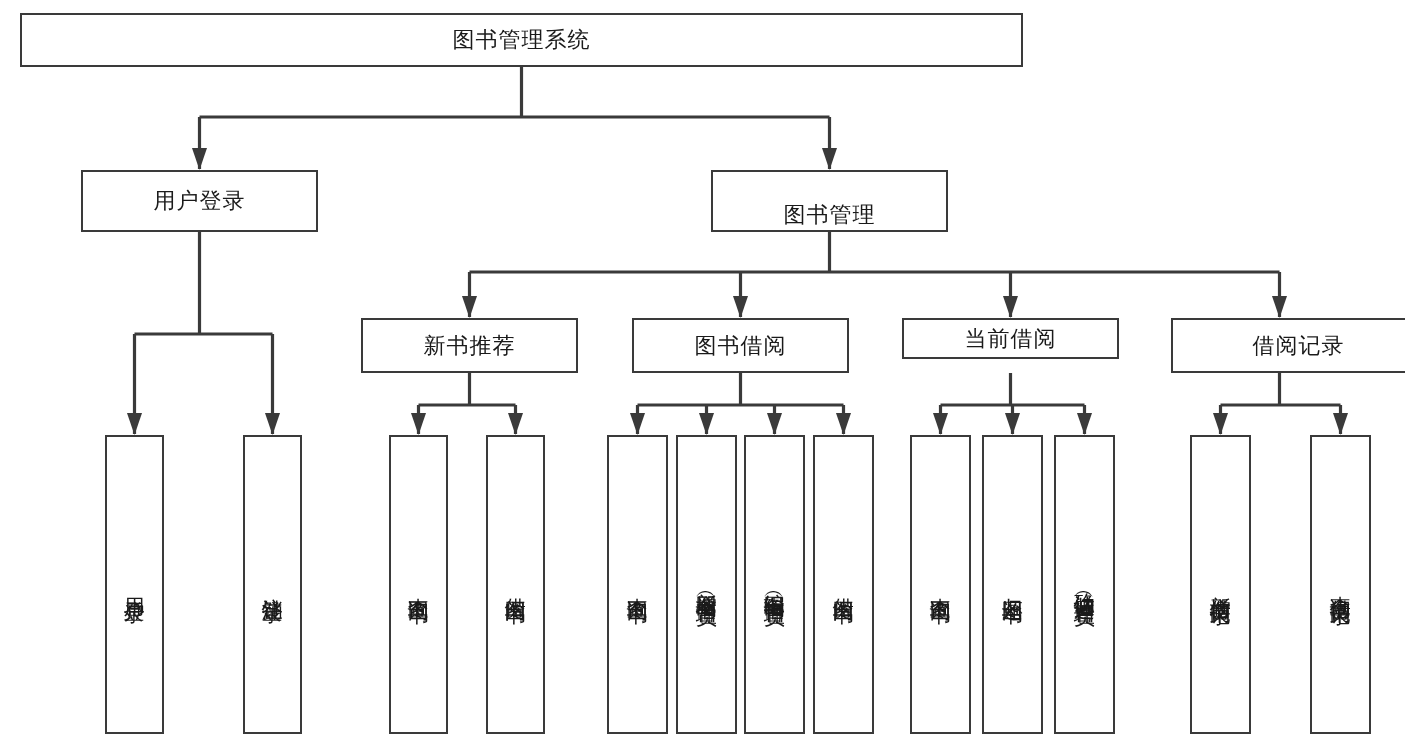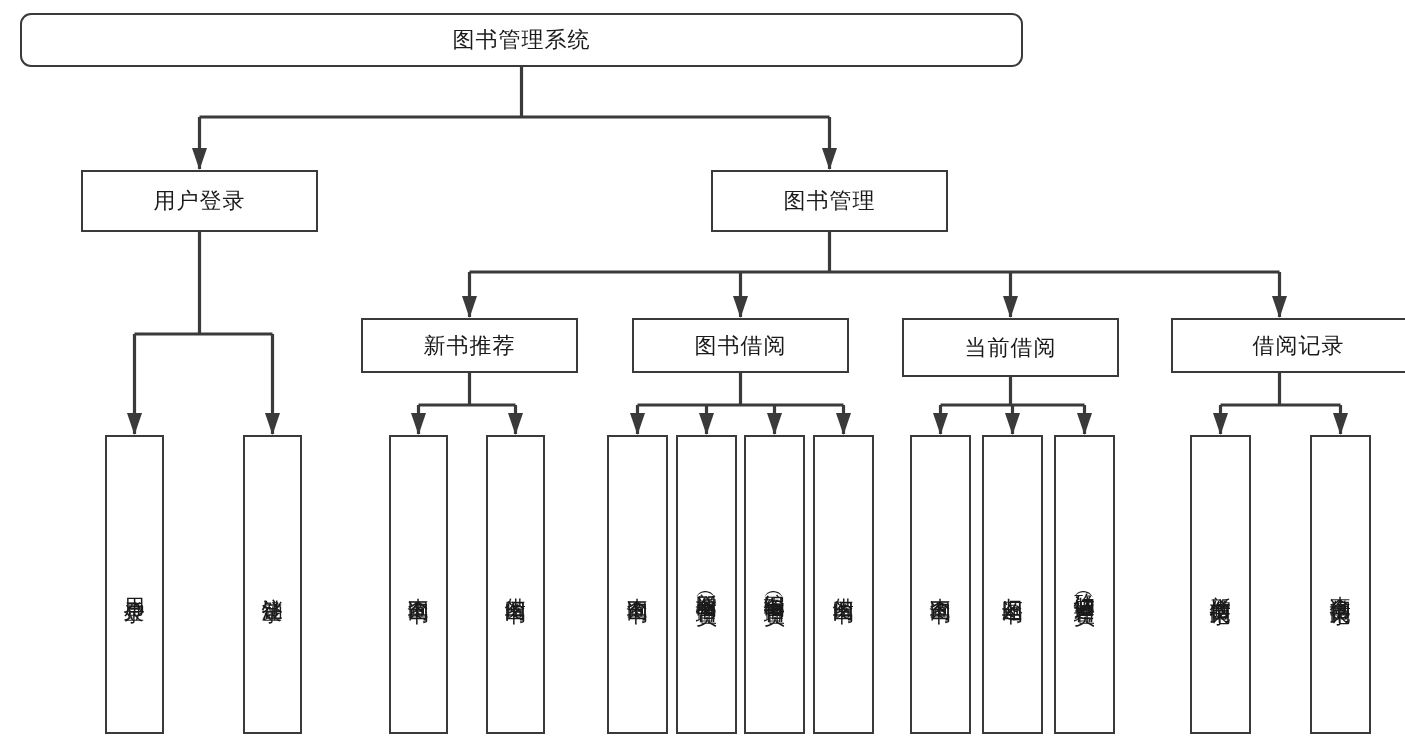--- a/index.html
+++ b/index.html
@@ -118,36 +118,36 @@
       <path d="M 1077 413 L 1092 413 L 1084.5 435 Z" fill="#3a3a3a"></path>
       <line x1="1279.5" y1="373" x2="1279.5" y2="405" stroke="#3a3a3a" stroke-width="3.2"></line>
       <line x1="1220.5" y1="405" x2="1340.5" y2="405" stroke="#3a3a3a" stroke-width="3.2"></line>
       <line x1="1220.5" y1="405" x2="1220.5" y2="434" stroke="#3a3a3a" stroke-width="3.2"></line>
       <path d="M 1213 413 L 1228 413 L 1220.5 435 Z" fill="#3a3a3a"></path>
       <line x1="1340.5" y1="405" x2="1340.5" y2="434" stroke="#3a3a3a" stroke-width="3.2"></line>
       <path d="M 1333 413 L 1348 413 L 1340.5 435 Z" fill="#3a3a3a"></path>
     </svg>
 
   <div id="nodes">
-      <div class="node horiz" style="left: 20px; top: 13px; width: 1003px; height: 54px; border-radius: 11px;">
+      <div class="node horiz" style="left: 20px; top: 13px; width: 1003px; height: 54px;">
         <span class="lbl">图书管理系统</span>
       </div>
       <div class="node horiz" style="left: 81px; top: 170px; width: 237px; height: 62px;">
         <span class="lbl">用户登录</span>
       </div>
-      <div class="node horiz" style="left: 711px; top: 170px; width: 237px; height: 62px;">
+      <div class="node horiz" style="left: 711px; top: 170px; width: 237px; height: 62px; align-items: flex-end;">
         <span class="lbl">图书管理</span>
       </div>
       <div class="node horiz" style="left: 361px; top: 318px; width: 217px; height: 55px; font-family: Liberation Serif, serif;">
         <span class="lbl">新书推荐</span>
       </div>
       <div class="node horiz" style="left: 632px; top: 318px; width: 217px; height: 55px; font-family: Liberation Mono, monospace;">
         <span class="lbl">图书借阅</span>
       </div>
-      <div class="node horiz" style="left: 902px; top: 318px; width: 217px; height: 59px;">
+      <div class="node horiz" style="left: 902px; top: 318px; width: 217px; height: 41px;">
         <span class="lbl">当前借阅</span>
       </div>
       <div class="node horiz" style="left: 1171px; top: 318px; width: 255px; height: 55px;">
         <span class="lbl">借阅记录</span>
       </div>
       <div class="node vert" style="left: 105px; top: 435px; width: 59px; height: 299px;">
         <span class="lbl">用户登录</span>
       </div>
       <div class="node vert" style="left: 243px; top: 435px; width: 59px; height: 299px;">
         <span class="lbl">注销登录</span>

